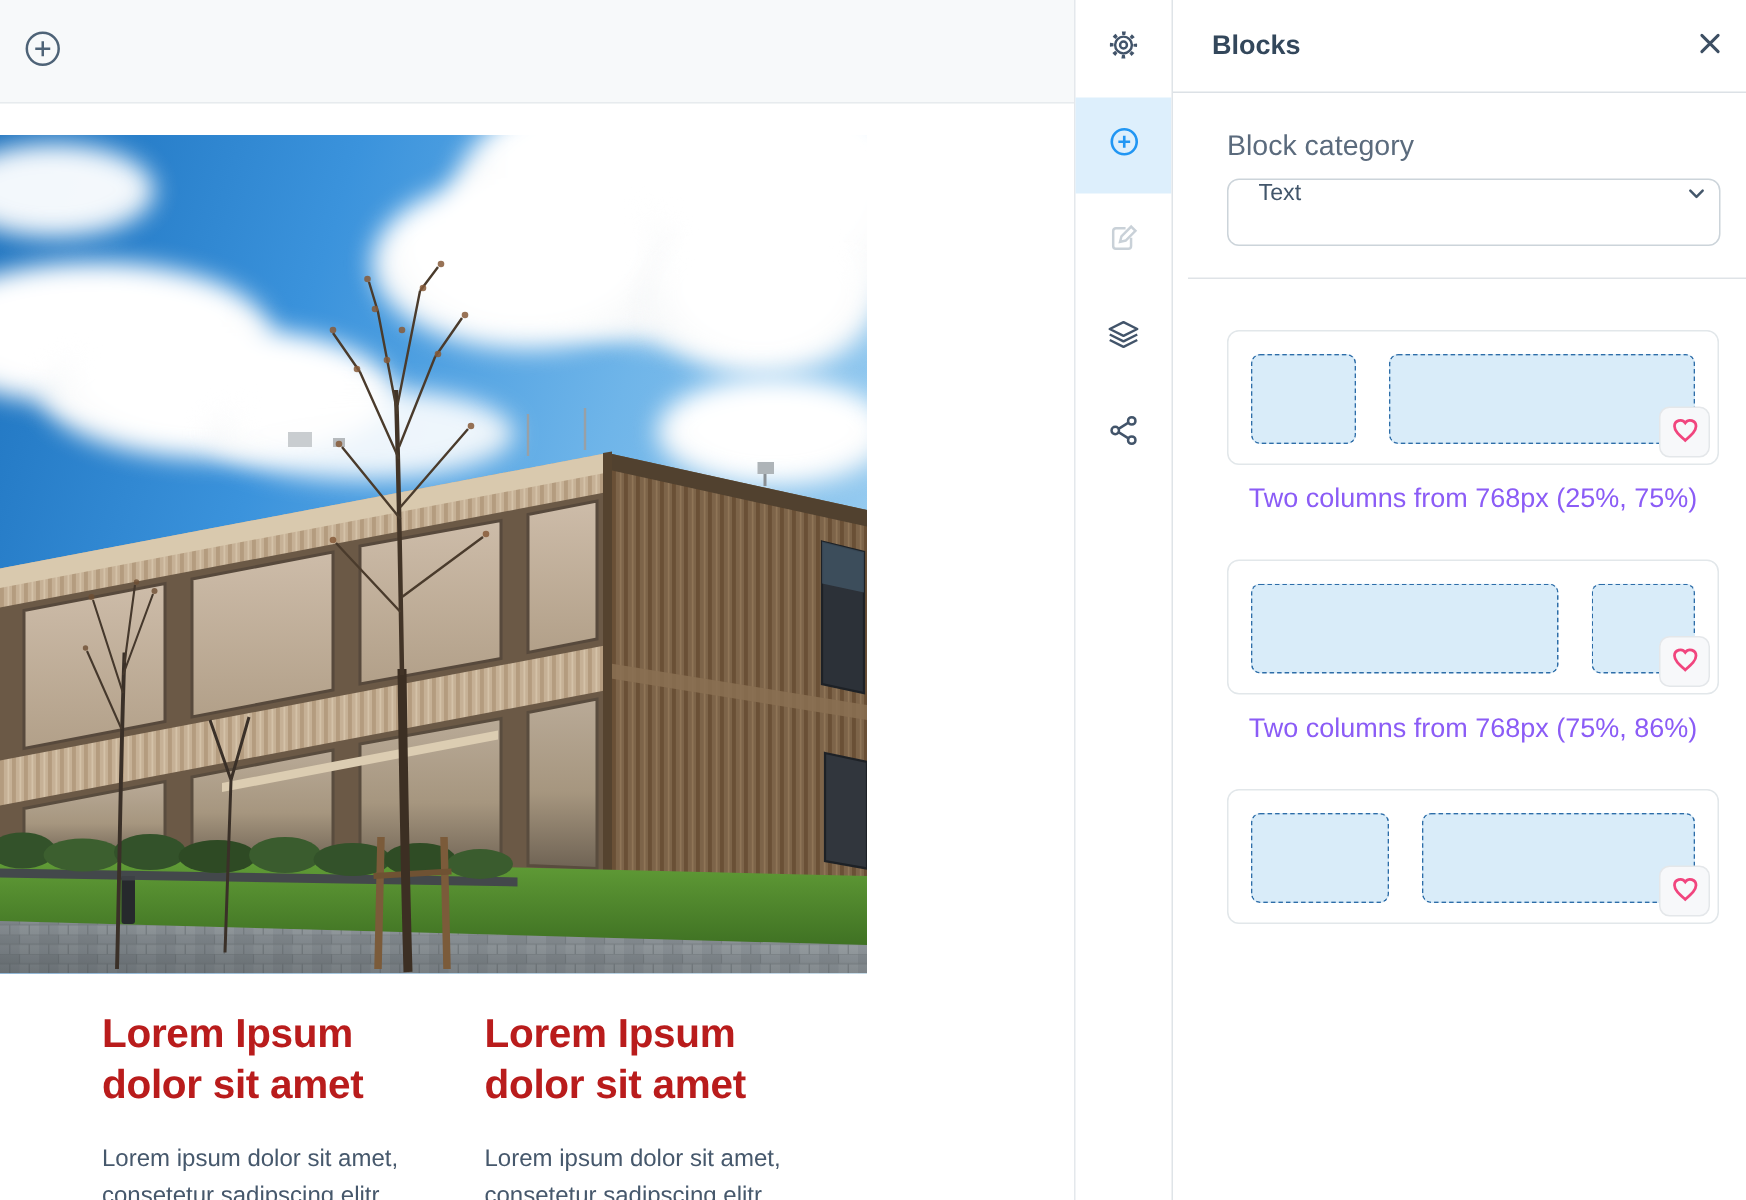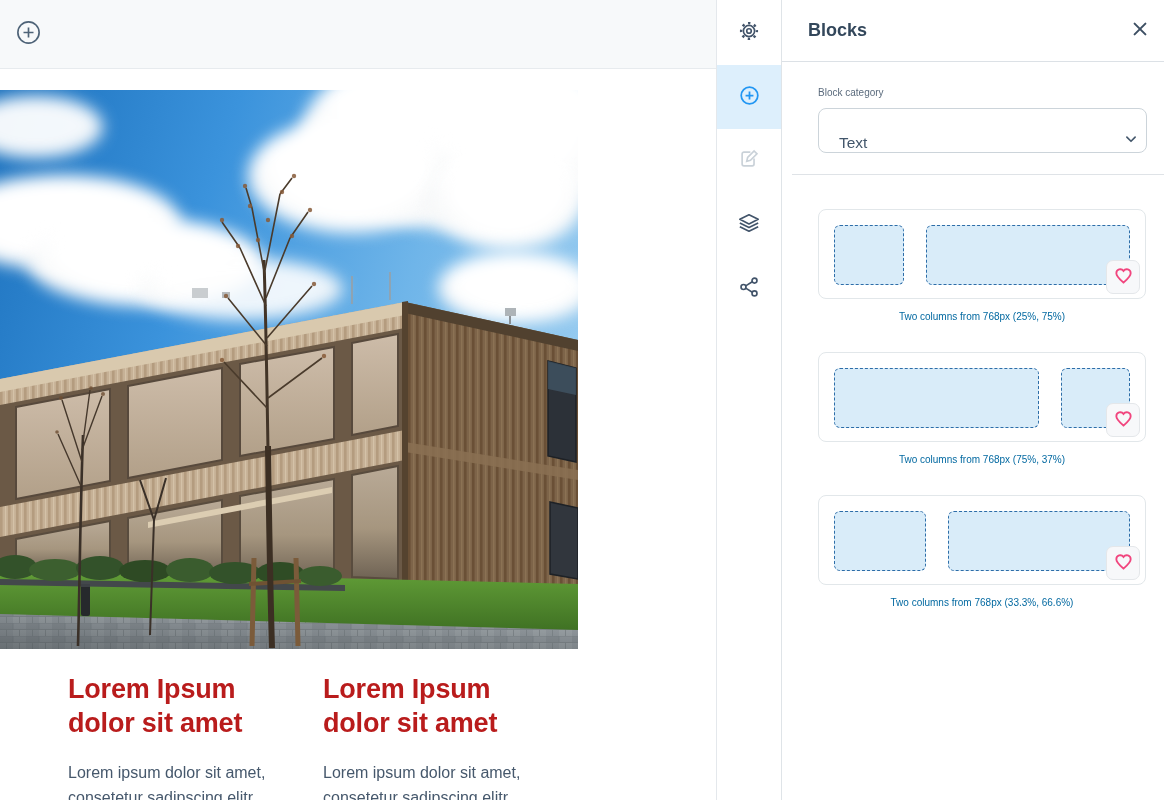--- a/index.html
+++ b/index.html
@@ -36,34 +36,34 @@
   .tool-item { height:64px; display:flex; align-items:center; justify-content:center; cursor:pointer; }
   .tool-item.first { height:65px; }
   .tool-item.active { background:#ddeffc; }
   .tool-item.disabled { cursor:default; }
 
   
   .panel { flex:1; background:#fff; border-left:1px solid #dfe4e8; display:flex; flex-direction:column; }
   .panel-header { height:62px; flex:none; display:flex; align-items:center; padding:0 14px 0 26px; border-bottom:1px solid #dce1e6; }
   .panel-title { flex:1; font-size:18px; font-weight:700; color:#33475b; }
   .panel-body { flex:1; padding:25px 17px 0 36px; overflow:hidden; }
-  .field-label { font-size:10px; color:#5b6b7d; }
+  .field-label { font-size:19px; color:#5b6b7d; }
   .select { margin-top:10px; height:45px; border:1px solid #ccd4da; border-radius:8px; background:#fff;
-            display:flex; align-items:flex-end; justify-content:space-between; padding:0 6px 0 20px; cursor:pointer; }
+            display:flex; align-items:flex-start; justify-content:space-between; padding:0 6px 0 20px; cursor:pointer; }
   .select-value { font-size:15.5px; color:#42566b; }
   .panel-divider { border:none; border-top:1px solid #dfe3e7; margin:21px -17px 0 -26px; }
 
   .block-item { margin-top:34px; }
   .block-item + .block-item { margin-top:30px; }
   .block-card { position:relative; width:328px; height:90px; border:1px solid #e2e7ea; border-radius:8px;
                 background:#fff; padding:15px; display:flex; gap:22px; cursor:pointer; }
   .bcol { flex-basis:0; height:60px; border:1.5px dashed #2d6da8; border-radius:6px; background:#d9ecf9; }
   .fav-btn { position:absolute; right:5px; bottom:4px; width:34px; height:34px; border:1px solid #e4e7ea; border-radius:7px;
              background:#f7f8fa; display:flex; align-items:center; justify-content:center; cursor:pointer; }
-  .block-caption { width:328px; margin-top:12px; text-align:center; font-size:10px; color:#0369a1; }
+  .block-caption { width:328px; margin-top:12px; text-align:center; font-size:18px; color:#8b5cf6; }
 </style>
 </head>
 <body>
 
 <div class="app">
 
   <div class="preview">
     <div class="preview-header">
       <button class="icon-btn">
         <span>
@@ -315,33 +315,32 @@
           <div class="bcol" style="flex-grow: 75;"></div>
           <div class="bcol" style="flex-grow: 25;"></div>
           <button class="fav-btn">
             <span>
               <svg width="21" height="21" viewBox="0 0 24 24" fill="none" stroke="#f1457e" stroke-width="2.1">
                 <path d="M12 20.1C7.2 15.9 3.8 13 3.8 9.4a4.5 4.5 0 0 1 8.2-2.6A4.5 4.5 0 0 1 20.2 9.4c0 3.6-3.4 6.5-8.2 10.7z"></path>
               </svg>
             </span>
           </button>
         </div>
-        <div class="block-caption">Two columns from 768px (75%, 37%)</div>
+        <div class="block-caption">Two columns from 768px (75%, 86%)</div>
       </div>
 
       <div class="block-item">
         <div class="block-card">
           <div class="bcol" style="flex-grow: 33.3;"></div>
           <div class="bcol" style="flex-grow: 66.6;"></div>
           <button class="fav-btn">
             <span>
               <svg width="21" height="21" viewBox="0 0 24 24" fill="none" stroke="#f1457e" stroke-width="2.1">
                 <path d="M12 20.1C7.2 15.9 3.8 13 3.8 9.4a4.5 4.5 0 0 1 8.2-2.6A4.5 4.5 0 0 1 20.2 9.4c0 3.6-3.4 6.5-8.2 10.7z"></path>
               </svg>
             </span>
           </button>
         </div>
-        <div class="block-caption">Two columns from 768px (33.3%, 66.6%)</div>
       </div>
 
     </div>
   </aside>
 </div>
 
 </body></html>

